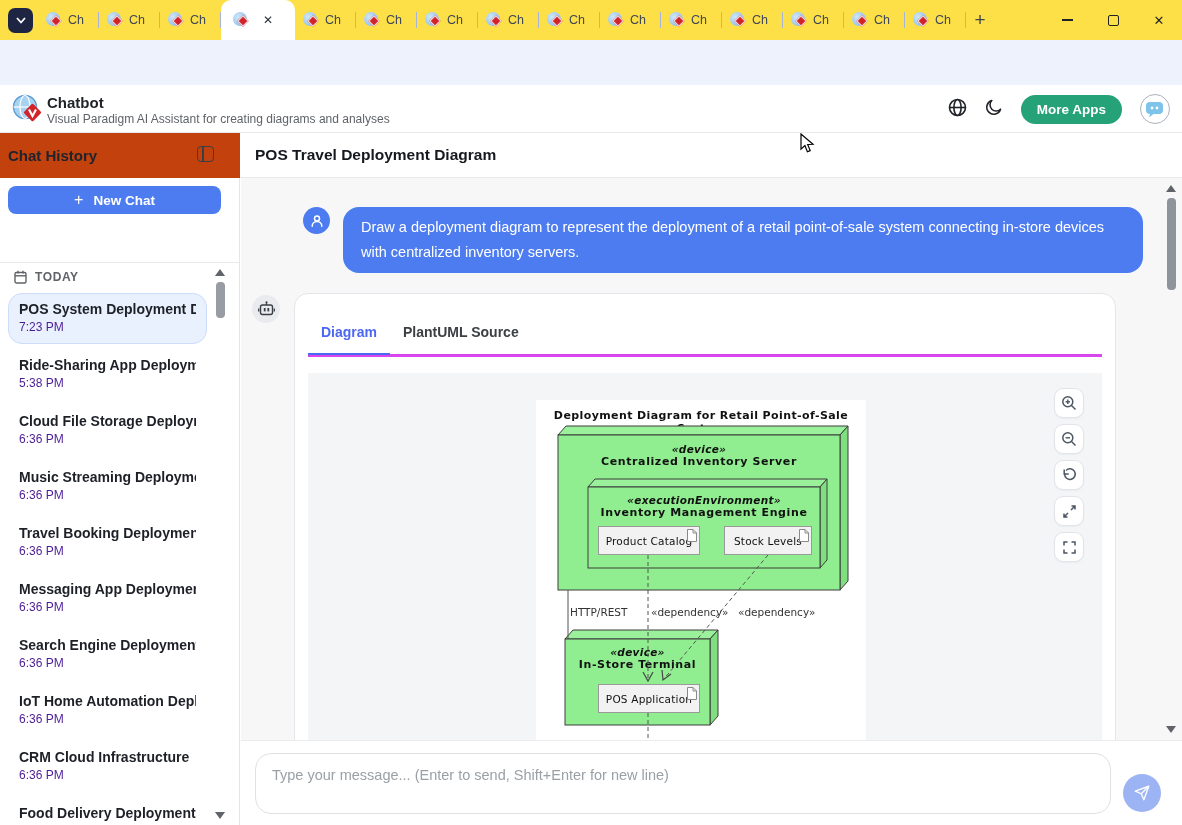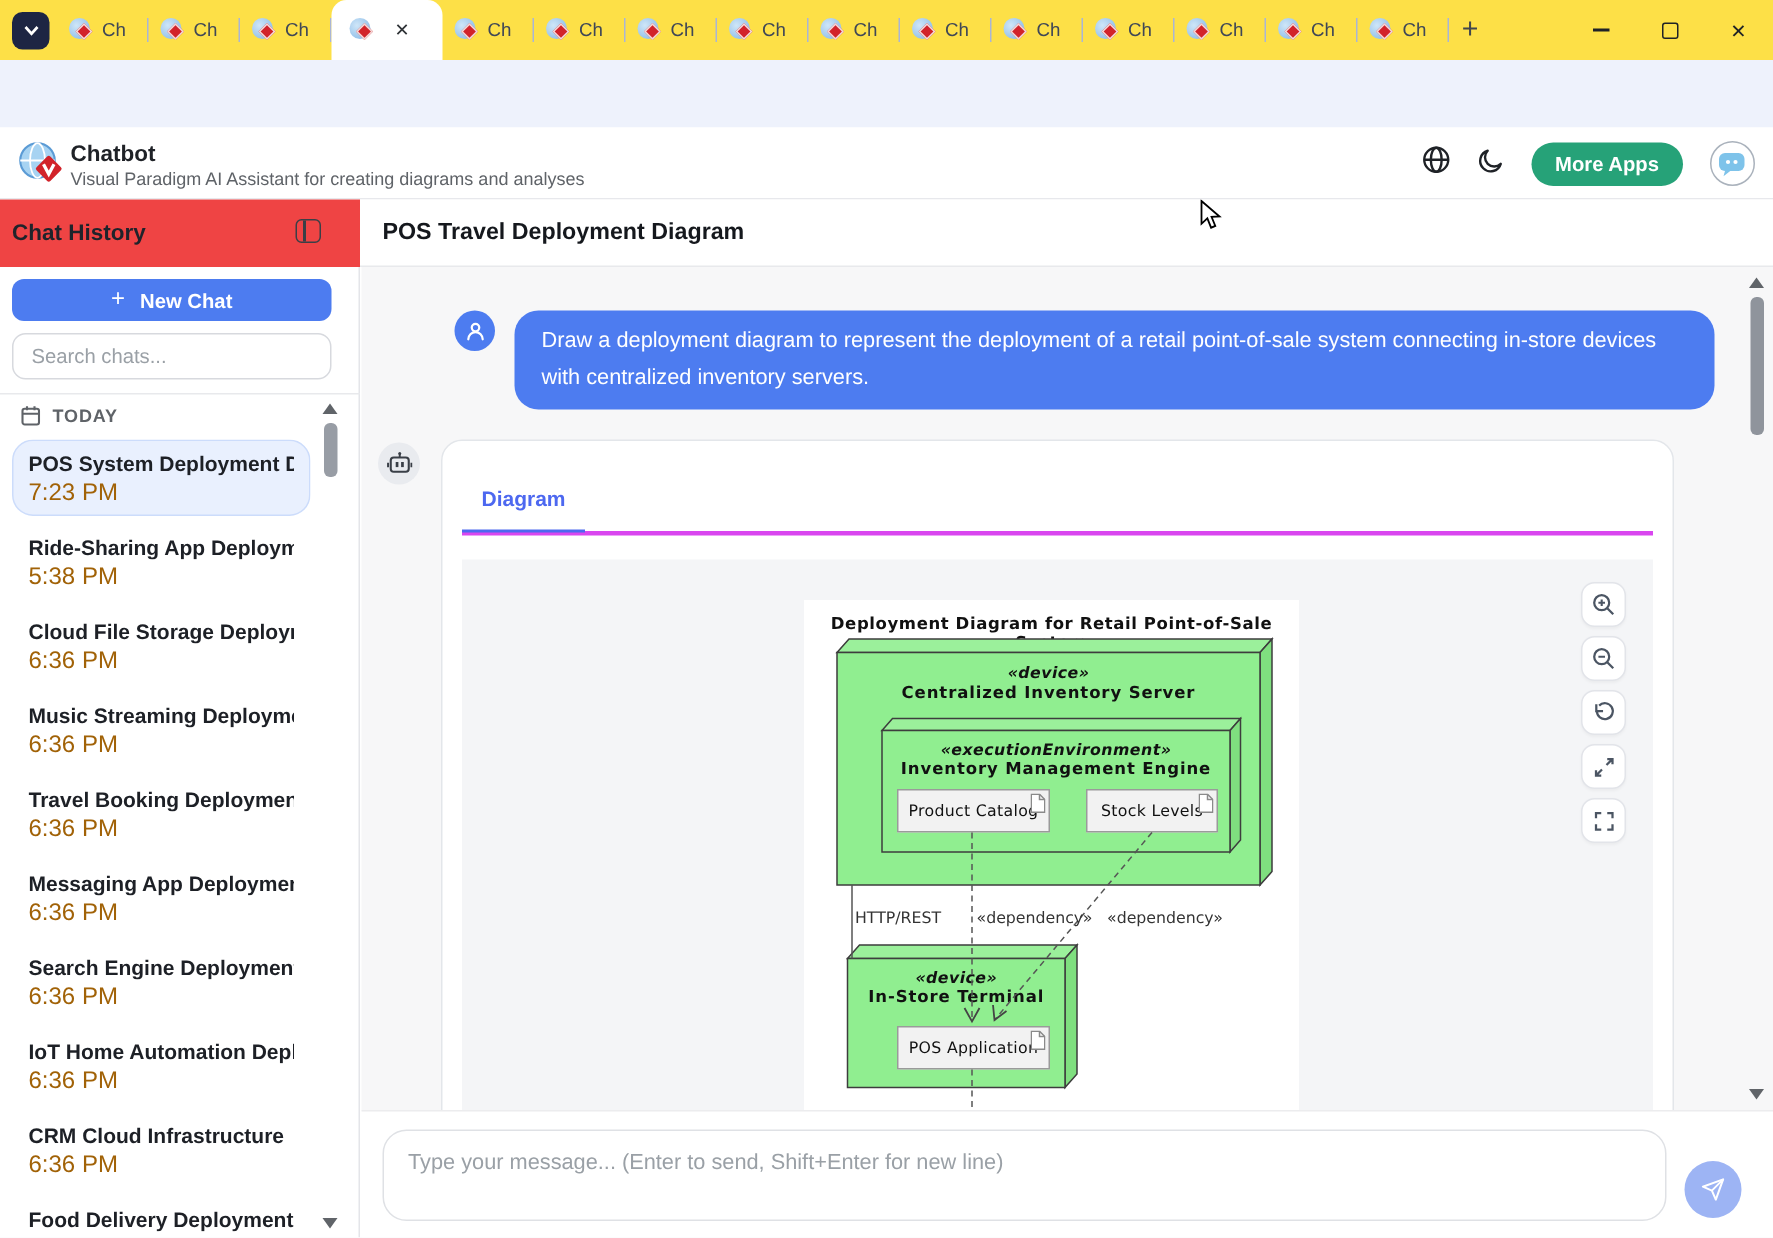--- a/index.html
+++ b/index.html
@@ -41,41 +41,41 @@
   
   .appheader { position:absolute; left:0; top:85px; width:1182px; height:48px; background:#fff; border-bottom:1px solid #e7e8ec; }
   .vp-logo { position:absolute; left:12px; top:94px; }
   .app-title { position:absolute; left:47px; top:94px; font-size:15px; font-weight:bold; color:#1f2227; }
   .app-subtitle { position:absolute; left:47px; top:112px; font-size:12px; color:#5f6368; }
   .hdr-icons { position:absolute; right:12px; top:93px; height:32px; display:flex; align-items:center; gap:18px; }
   .more-apps { height:29px; padding:0 16px; background:#26a278; border-radius:15px; color:#fff; font-size:13.5px; font-weight:bold; display:flex; align-items:center; }
   .bot-logo { width:30px; height:30px; border-radius:50%; border:1.5px solid #aab2bc; display:flex; align-items:center; justify-content:center; background:#fff; }
 
   
-  .side-head { position:absolute; left:0; top:133px; width:240px; height:45px; background:#ef4444; }
+  .side-head { position:absolute; left:0; top:133px; width:240px; height:45px; background:#c2410c; }
   .side-head-title { position:absolute; left:8px; top:14px; font-size:15px; font-weight:bold; color:#1f232b; }
   .collapse-icon { position:absolute; right:26px; top:13px; width:17px; height:16px; border:1.8px solid #3a3f46; border-radius:4px; }
   .collapse-icon::after { content:""; position:absolute; left:4px; top:0; width:1.8px; height:100%; background:#3a3f46; }
   .main-head { position:absolute; left:240px; top:133px; width:942px; height:45px; background:#fff; border-bottom:1px solid #e8e9ec; }
   .page-title { position:absolute; left:15px; top:13px; font-size:15.5px; font-weight:bold; color:#15181d; }
 
   
   .sidebar { position:absolute; left:0; top:178px; width:240px; height:647px; background:#fff; border-right:1px solid #e4e5e9; }
   .newchat { position:absolute; left:8px; top:8px; width:213px; height:28px; background:#4d7cf0; border-radius:8px; color:#fff; font-size:13.5px; font-weight:bold; display:flex; align-items:center; justify-content:center; gap:10px; }
   .newchat .plus { font-size:16px; font-weight:normal; }
   .search-input { position:absolute; left:8px; top:44px; width:213px; height:31px; border:1px solid #d7d9de; border-radius:9px; padding:0 12px; font-size:13.5px; color:#3c4043; font-family:"Liberation Sans",sans-serif; outline:none; }
   .search-input::placeholder { color:#9aa0a6; }
   .side-divider { position:absolute; left:0; top:84px; width:240px; height:1px; background:#e8e9ec; }
   .today-row { position:absolute; left:14px; top:92px; display:flex; align-items:center; gap:8px; }
   .today-label { font-size:12px; font-weight:bold; letter-spacing:0.6px; color:#5f6368; }
   .chat-list { position:absolute; left:8px; top:115px; width:199px; height:532px; overflow:hidden; }
   .chat-item { height:51px; margin-bottom:5px; padding:7px 10px 0; border:1px solid transparent; border-radius:14px; cursor:pointer; }
   .chat-item.active { background:#e9f0fe; border-color:#ccdcfb; }
   .chat-title { font-size:14px; font-weight:bold; color:#1d2026; white-space:nowrap; overflow:hidden; }
-  .chat-time { font-size:16px; color:#a16207; margin-top:3px; }
+  .chat-time { font-size:12px; color:#4c1d95; margin-top:3px; }
   .tri-up { width:0; height:0; border-left:5px solid transparent; border-right:5px solid transparent; border-bottom:7px solid #606469; }
   .tri-down { width:0; height:0; border-left:5px solid transparent; border-right:5px solid transparent; border-top:7px solid #606469; }
   .sb-thumb { background:#989da5; border-radius:4px; }
 
   
   .chatarea { position:absolute; left:241px; top:178px; width:941px; height:562px; background:#f7f7f8; overflow:hidden; }
   .user-avatar { position:absolute; left:62px; top:29px; width:27px; height:27px; border-radius:50%; background:#4d7cf0; display:flex; align-items:center; justify-content:center; }
   .user-bubble { position:absolute; left:102px; top:29px; width:800px; min-height:61px; background:#4d7cf0; border-radius:16px; color:#fff; font-size:14.5px; line-height:25px; padding:8px 18px; }
   .bot-avatar { position:absolute; left:11px; top:117px; width:28px; height:28px; border-radius:50%; background:#e9ebef; display:flex; align-items:center; justify-content:center; }
   .card { position:absolute; left:53px; top:115px; width:822px; height:460px; background:#fff; border:1px solid #e3e6ea; border-radius:14px 14px 0 0; }
@@ -370,21 +370,20 @@
 </div>
 <div class="main-head">
   <span class="page-title">POS Travel Deployment Diagram</span>
 </div>
 
 <div class="sidebar">
   <div class="newchat">
     <span class="plus">+</span>
     <span>New Chat</span>
   </div>
-  <input class="search-input" placeholder="Search chats..." style="">
   <div class="side-divider"></div>
   <div class="today-row">
     <svg width="13" height="14" viewBox="0 0 13 14">
         <rect x="1" y="2.5" width="11" height="10.5" rx="1.5" fill="none" stroke="#5f6368" stroke-width="1.4"></rect>
         <line x1="1" y1="5.8" x2="12" y2="5.8" stroke="#5f6368" stroke-width="1.4"></line>
         <line x1="4" y1="0.8" x2="4" y2="3.5" stroke="#5f6368" stroke-width="1.4"></line>
         <line x1="9" y1="0.8" x2="9" y2="3.5" stroke="#5f6368" stroke-width="1.4"></line>
       </svg>
     <span class="today-label">TODAY</span>
   </div>
@@ -456,20 +455,21 @@
         <rect x="9.4" y="7" width="1.8" height="3.4" fill="#3a3f47"></rect>
         <line x1="0.7" y1="7.5" x2="0.7" y2="10.5" stroke="#3a3f47" stroke-width="1.3"></line>
         <line x1="16.3" y1="7.5" x2="16.3" y2="10.5" stroke="#3a3f47" stroke-width="1.3"></line>
       </svg>
   </div>
 
   <div class="card">
     <div class="card-tabs">
 
     <div class="card-tab active">Diagram</div>
+        <div class="card-tab">PlantUML Source</div>
       </div>
     <div class="viewport">
 
       <div class="pu">
         <div class="pu-title">Deployment Diagram for Retail Point-of-Sale System</div>
 
         <svg class="layer" width="330" height="372">
 
           <polygon points="22,35 30,26 312,26 304,35" fill="#9bf09b" stroke="#3d3d3d"></polygon>
           <polygon points="304,35 312,26 312,181 304,190" fill="#7fdf7f" stroke="#3d3d3d"></polygon>

